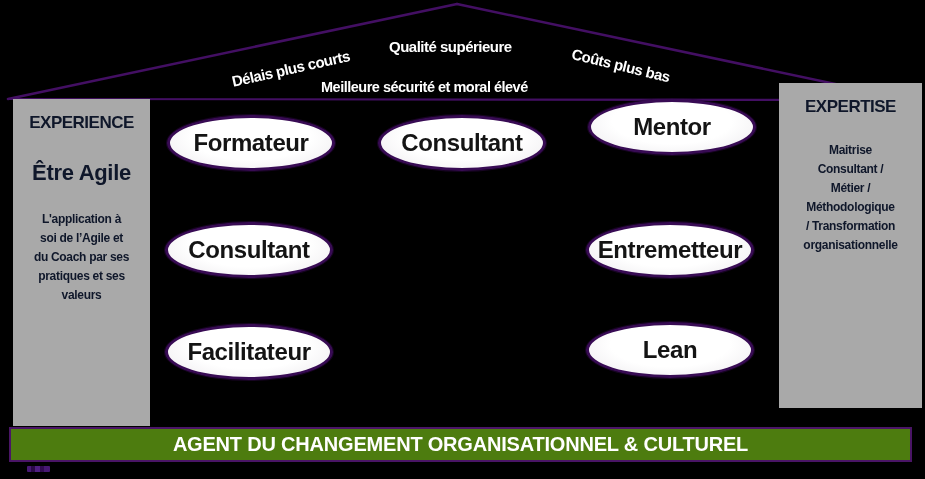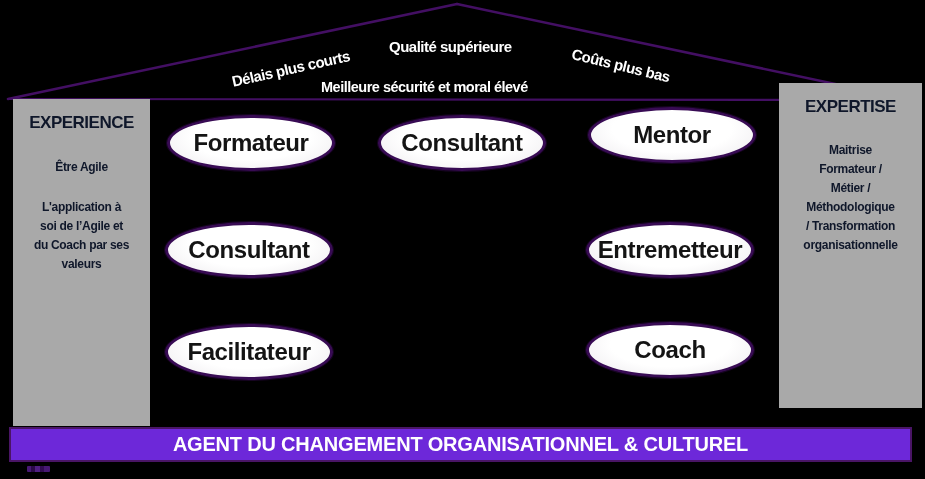--- a/index.html
+++ b/index.html
@@ -46,21 +46,21 @@
   .pillar-right { left: 770px; top: 83px; width: 143px; height: 325px; }
   .p-title {
     margin-top: 14px;
     font-weight: bold;
     font-size: 17px;
     letter-spacing: -0.5px;
   }
   .p-sub {
     margin-top: 27px;
     font-weight: bold;
-    font-size: 12px;
+    font-size: 22px;
     letter-spacing: -0.3px;
   }
   .p-body {
     margin-top: 24px;
     font-weight: bold;
     font-size: 12px;
     line-height: 19px;
     letter-spacing: -0.3px;
   }
 
@@ -80,35 +80,35 @@
   }
   .role-label {
     color: #141414;
     font-weight: bold;
     font-size: 24px;
     letter-spacing: -0.4px;
     white-space: nowrap;
   }
   .el-0 { left: 167px; top: 115px; }
   .el-1 { left: 378px; top: 115px; }
-  .el-2 { left: 588px; top: 107px; }
+  .el-2 { left: 588px; top: 99px; }
   .el-3 { left: 165px; top: 222px; }
   .el-4 { left: 586px; top: 222px; }
   .el-5 { left: 165px; top: 324px; }
   .el-6 { left: 586px; top: 322px; }
 
   
   .footer-bar {
     position: absolute;
     left: 9px;
     top: 427px;
     width: 903px;
     height: 35px;
     box-sizing: border-box;
-    background: #6d28d9;
+    background: #4d7c0f;
     border: 2px solid #4a1566;
     display: flex;
     align-items: center;
     justify-content: center;
   }
   .footer-text {
     color: #ffffff;
     font-weight: bold;
     font-size: 20px;
     letter-spacing: -0.2px;
@@ -143,29 +143,30 @@
   <div class="roof-label rot-right lbl-couts">Coûts plus bas</div>
   <div class="roof-label lbl-securite">Meilleure sécurité et moral élevé</div>
 
   <div class="pillar pillar-left">
     <div class="p-title">EXPERIENCE</div>
     <div class="p-sub">Être Agile</div>
     <div class="p-body">
       <div>L'application à</div>
       <div>soi de l’Agile et</div>
       <div>du Coach par ses</div>
+      <div>pratiques et ses</div>
       <div>valeurs</div>
     </div>
   </div>
 
   <div class="pillar pillar-right">
     <div class="p-title">EXPERTISE</div>
     <div class="p-body">
       <div>Maitrise</div>
-      <div>Formateur /</div>
+      <div>Consultant /</div>
       <div>Métier /</div>
       <div>Méthodologique</div>
       <div>/ Transformation</div>
       <div>organisationnelle</div>
     </div>
   </div>
 
   <div class="role el-0">
     <span class="role-label">Formateur</span>
   </div>
@@ -178,21 +179,21 @@
   <div class="role el-3">
     <span class="role-label">Consultant</span>
   </div>
   <div class="role el-4">
     <span class="role-label">Entremetteur</span>
   </div>
   <div class="role el-5">
     <span class="role-label">Facilitateur</span>
   </div>
   <div class="role el-6">
-    <span class="role-label">Coach</span>
+    <span class="role-label">Lean</span>
   </div>
 
   <div class="footer-bar">
     <span class="footer-text">AGENT DU CHANGEMENT ORGANISATIONNEL &amp; CULTUREL</span>
   </div>
 
   <div class="signature"></div>
 
 </div>
 

